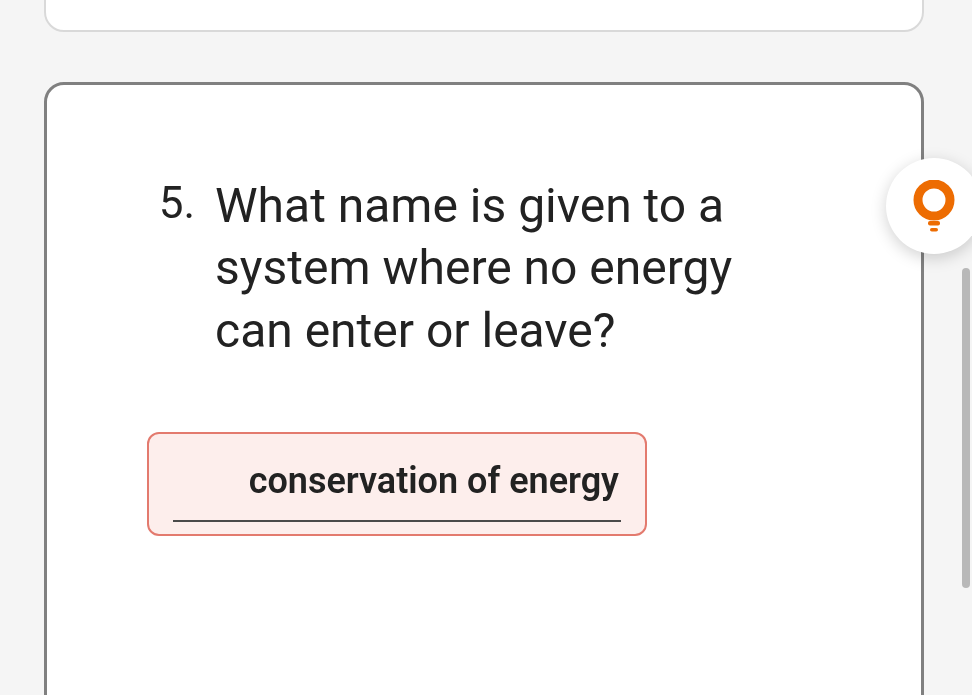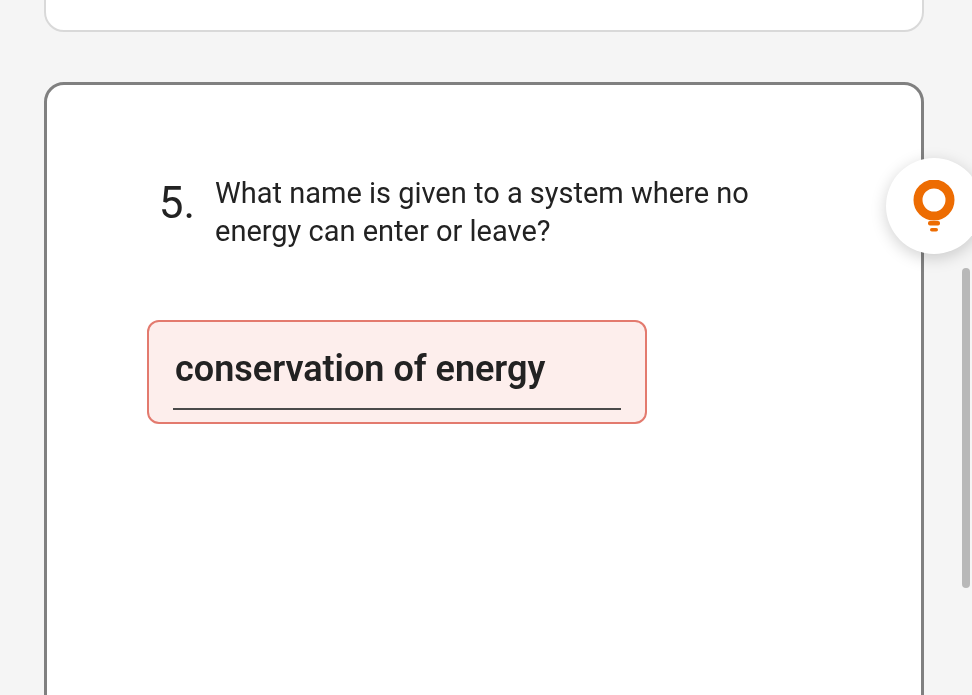--- a/index.html
+++ b/index.html
@@ -43,33 +43,34 @@
     }
     .question-number {
       font-size: 44px;
       color: #222;
       line-height: 1.3;
       flex-shrink: 0;
       width: 48px;
       text-align: right;
     }
     .question-text {
-      font-size: 29px;
+      font-size: 48px;
       color: #222;
       line-height: 1.3;
       flex: 1;
     }
     .answer-box {
       margin-top: 70px;
       margin-left: 0px;
       width: 500px;
       border: 2px solid #e37a6e;
       border-radius: 12px;
       background: #fdeeec;
       padding: 26px 24px 12px 24px;
+      text-align: right;
     }
     .answer-text {
       font-size: 36px;
       font-weight: 600;
       color: #222;
       padding: 0 2px;
     }
     .answer-underline {
       margin-top: 18px;
       border-bottom: 2px solid #4a4a4a;

